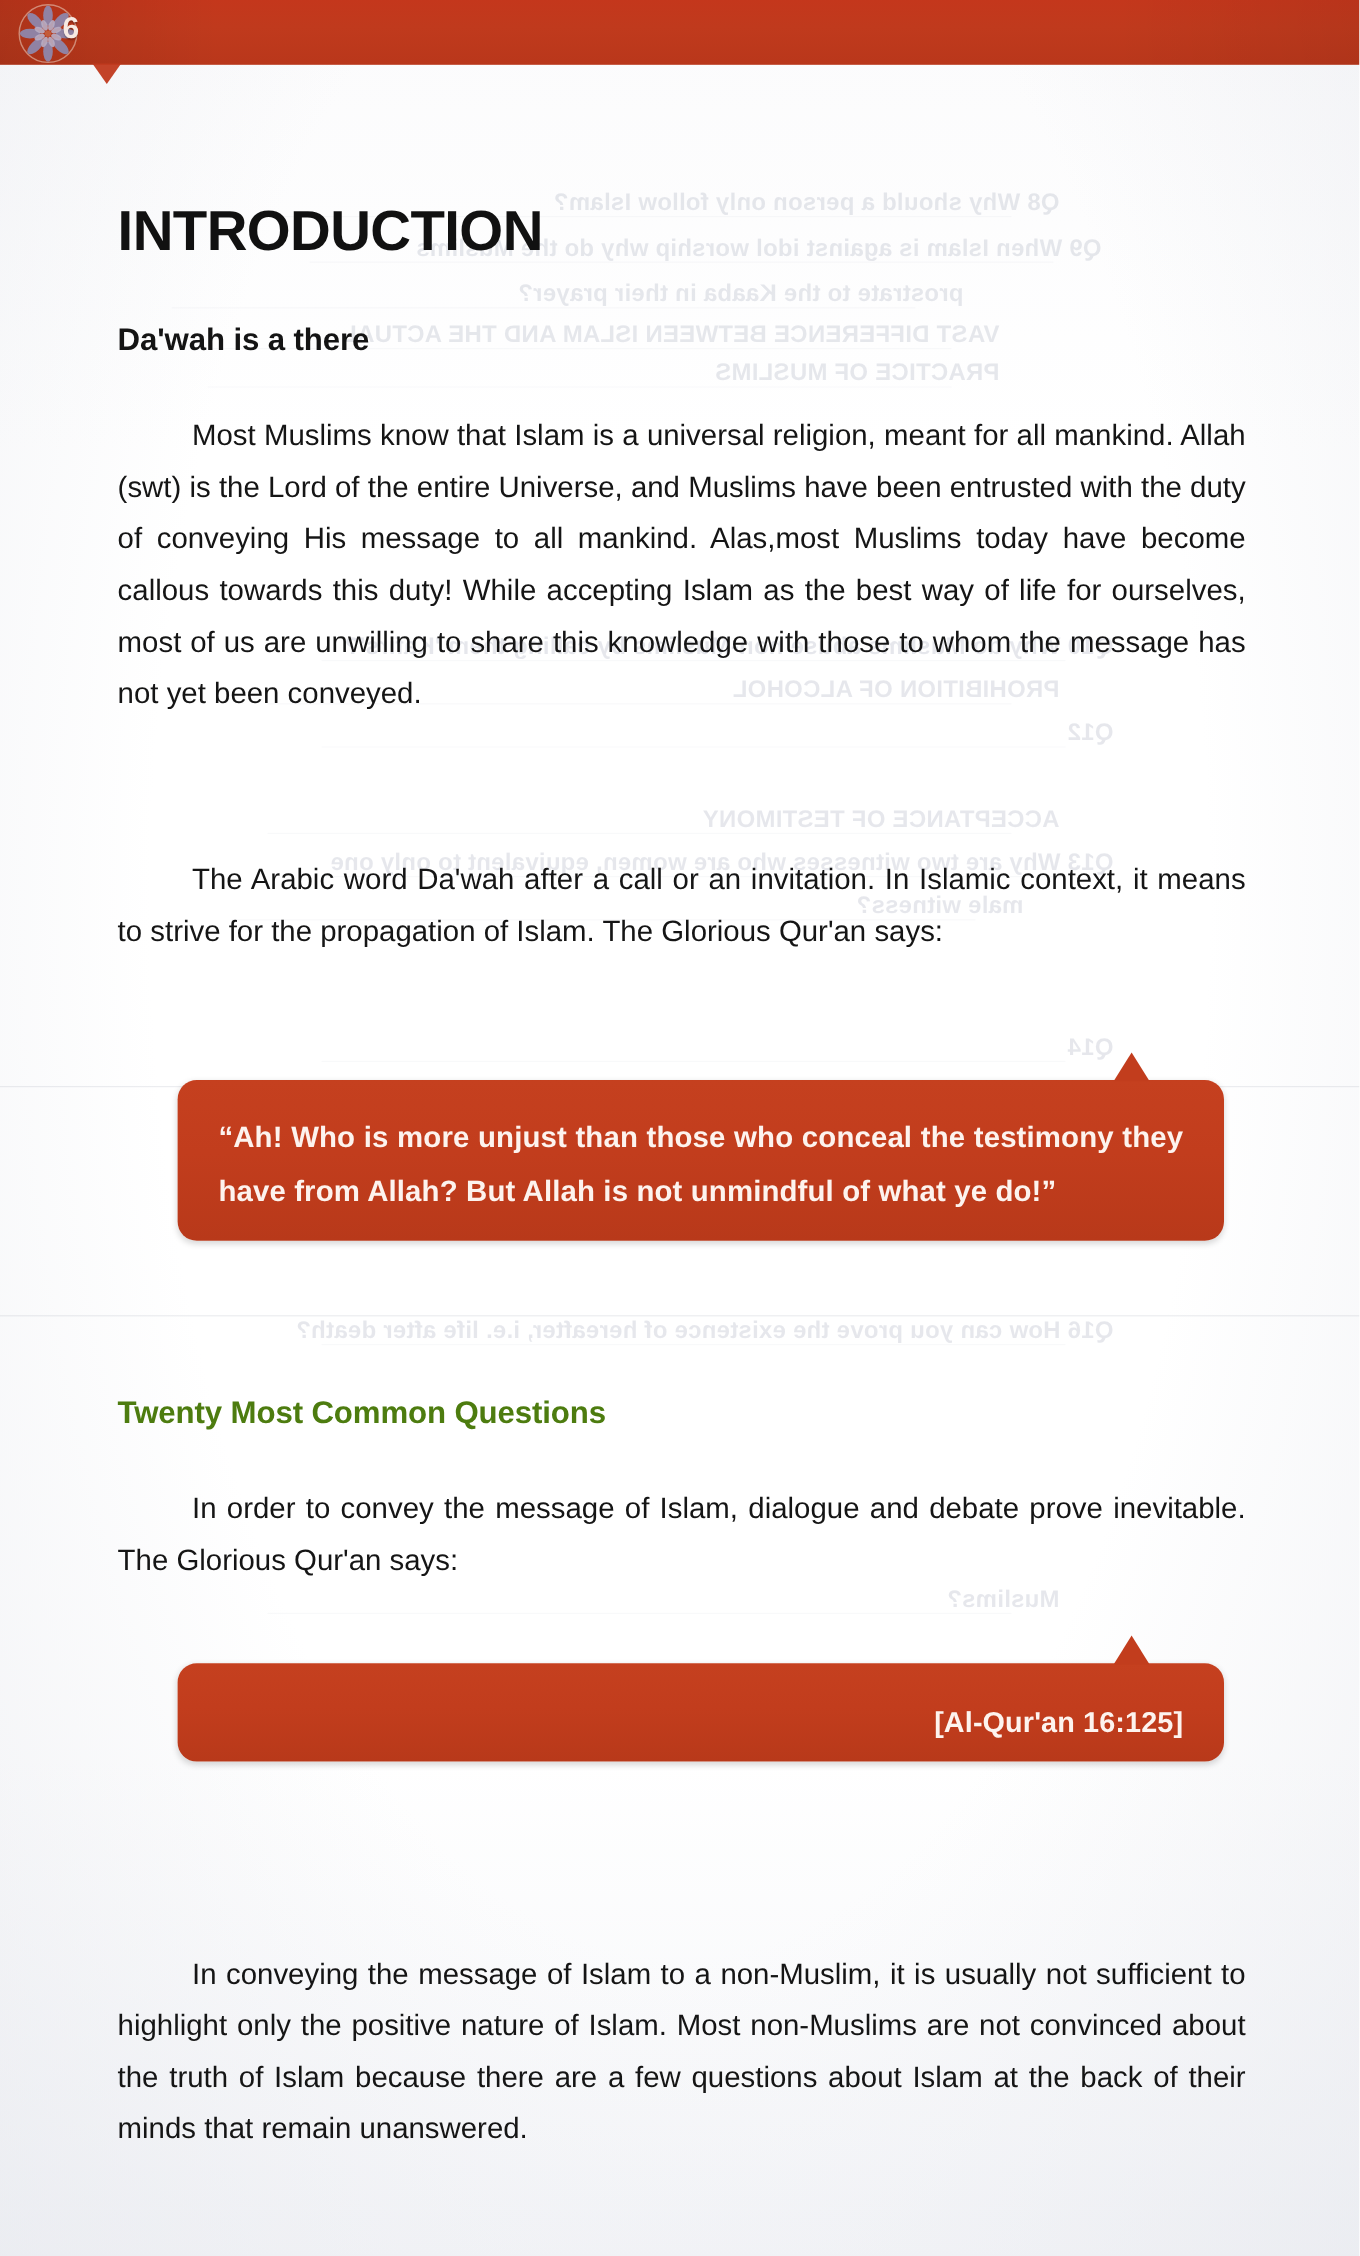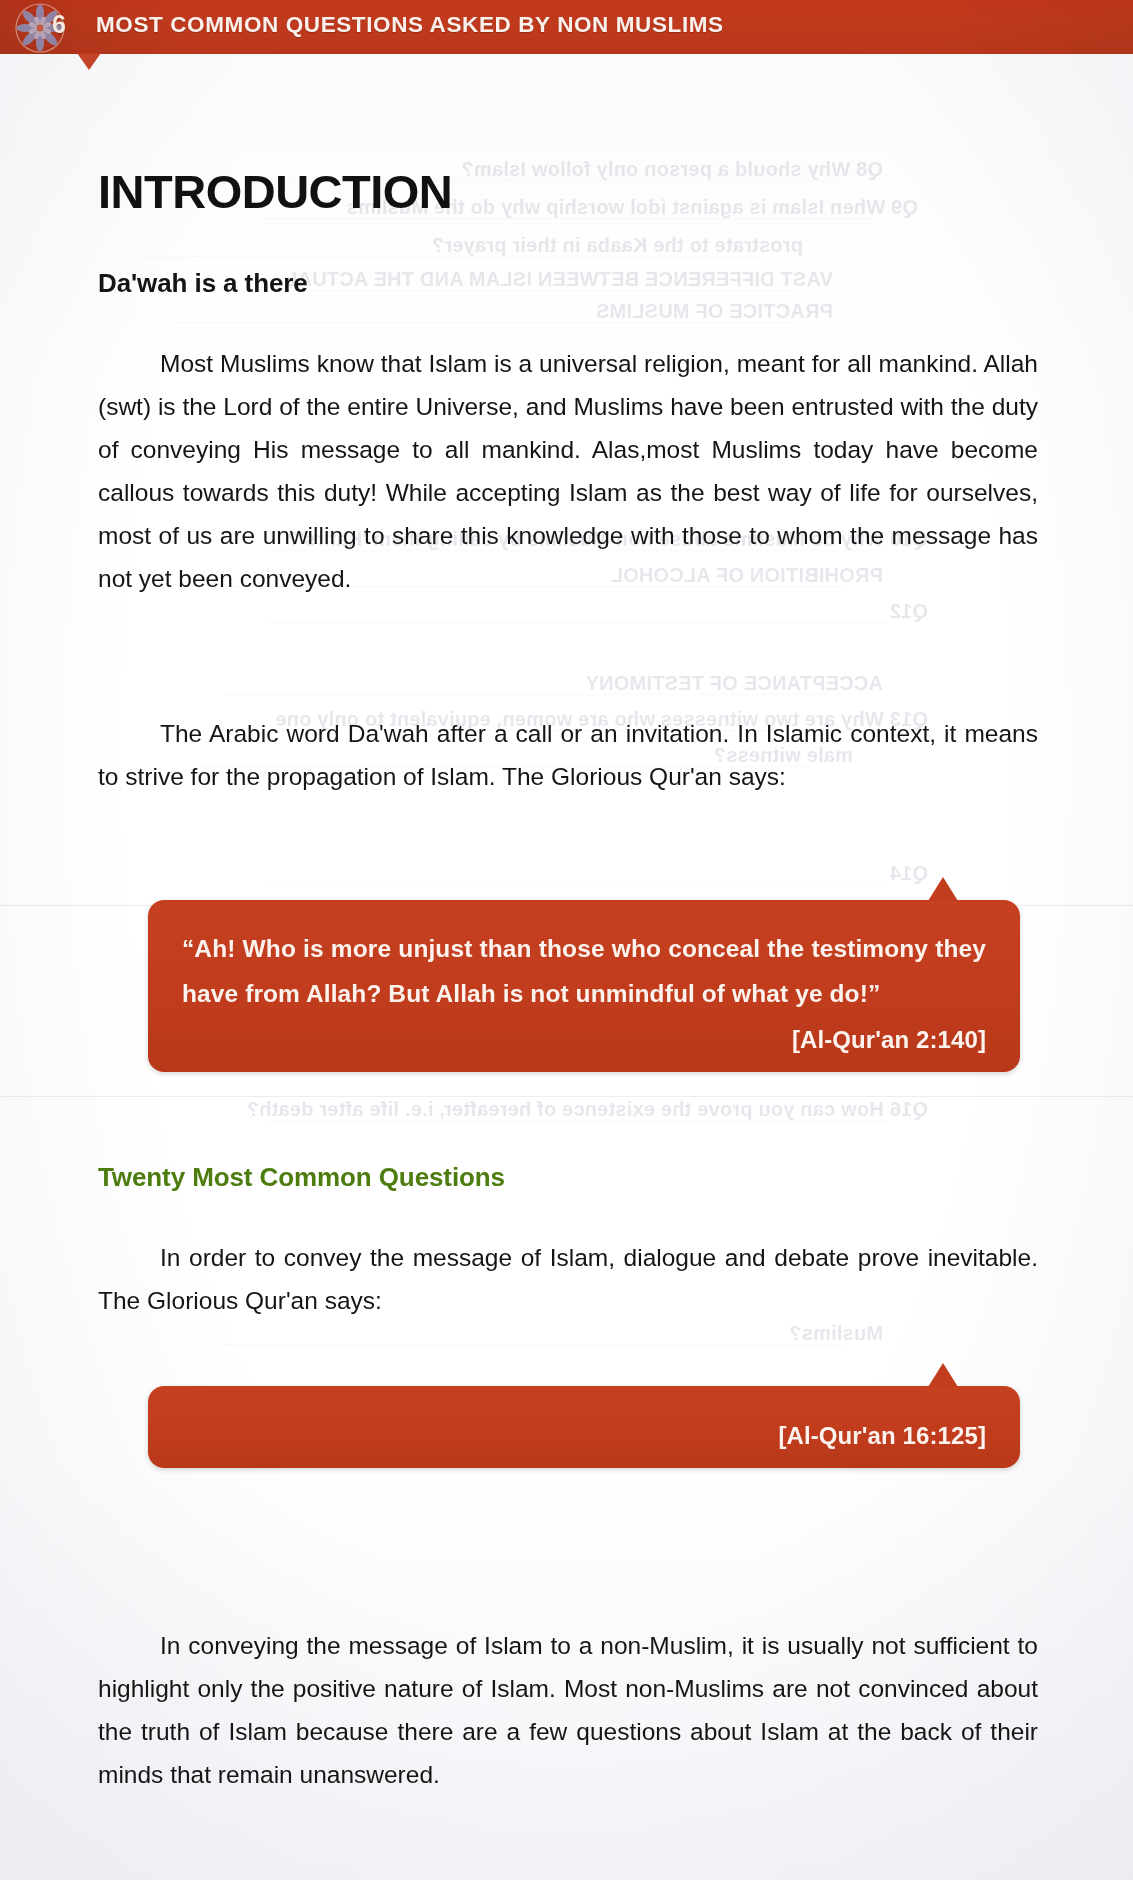--- a/index.html
+++ b/index.html
@@ -292,38 +292,36 @@
             <ellipse cx="0" cy="-7.5" rx="2.4" ry="4.6" transform="rotate(202.5)"></ellipse>
             <ellipse cx="0" cy="-7.5" rx="2.4" ry="4.6" transform="rotate(247.5)"></ellipse>
             <ellipse cx="0" cy="-7.5" rx="2.4" ry="4.6" transform="rotate(292.5)"></ellipse>
             <ellipse cx="0" cy="-7.5" rx="2.4" ry="4.6" transform="rotate(337.5)"></ellipse>
           </g>
           <circle r="2.6" fill="#c9633f" opacity="0.9"></circle>
         </g>
       </svg>
     </div>
     <div class="header-page-number">6</div>
-    <div class="header-title">MOST COMMON QUESTIONS ASKED BY NON MUSLIMS</div>
   </div>
   <div class="header-nub"></div>
 
   <div class="content">
 
     <div class="title-main">INTRODUCTION</div>
 
     <div class="subtitle">Da'wah is a there</div>
 
     <div class="para indent" style="top:342px;">Most Muslims know that Islam is a universal religion, meant for all mankind. Allah (swt) is the Lord of the entire Universe, and Muslims have been entrusted with the duty of conveying His message to all mankind. Alas,most Muslims today have become callous towards this duty! While accepting Islam as the best way of life for ourselves, most of us are unwilling to share this knowledge with those to whom the message has not yet been conveyed.</div>
 
     <div class="para indent" style="top:712px;">The Arabic word Da'wah after a call or an invitation. In Islamic context, it means to strive for the propagation of Islam. The Glorious Qur'an says:</div>
 
     <div class="quote-box" style="top:900px;">
       <div class="quote-tail"></div>
       <div class="quote-text">“Ah! Who is more unjust than those who conceal the testimony they have from Allah? But Allah is not unmindful of what ye do!”</div>
-      <div class="quote-cite">[Al-Qur'an 2:140]</div>
     </div>
 
     <div class="section-heading" style="top:1162px;">Twenty Most Common Questions</div>
 
     <div class="para indent" style="top:1236px;">In order to convey the message of Islam, dialogue and debate prove inevitable. The Glorious Qur'an says:</div>
 
     <div class="quote-box" style="top:1386px;">
       <div class="quote-tail"></div>
       <div class="quote-cite">[Al-Qur'an 16:125]</div>
     </div>

